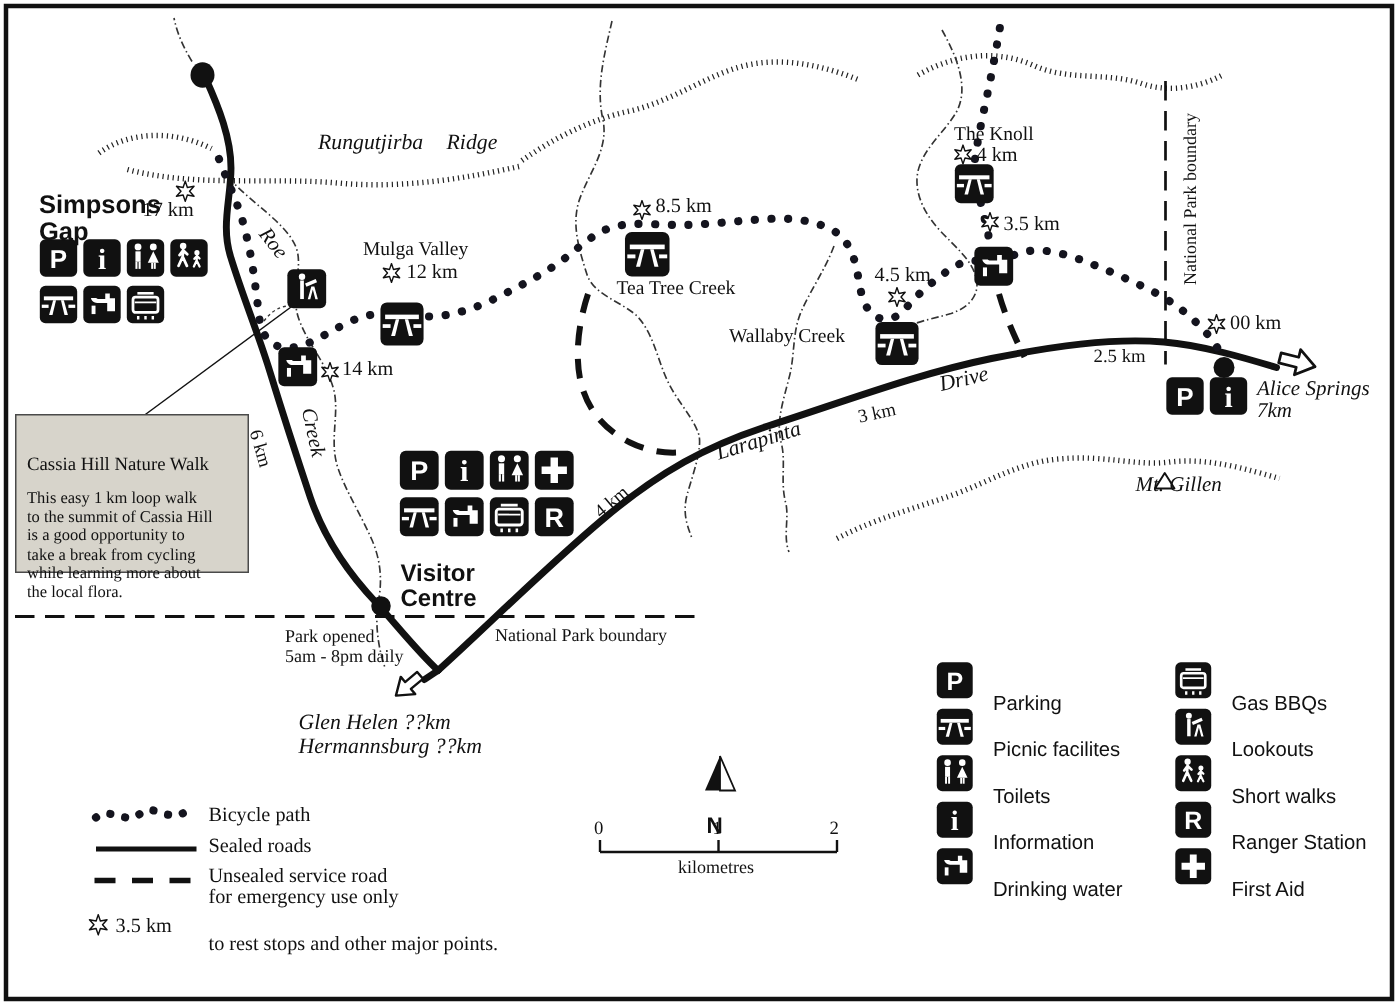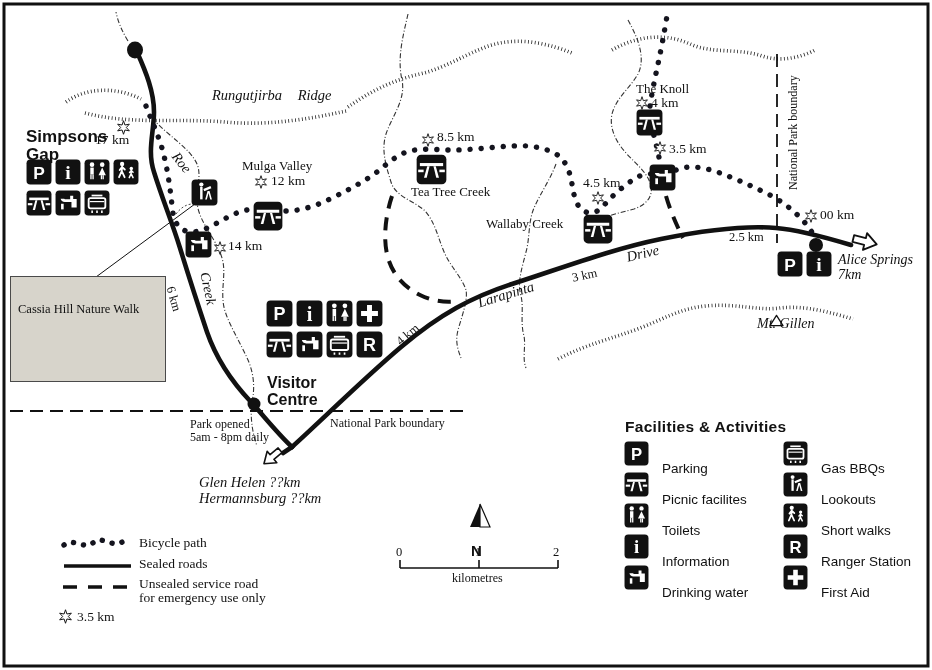--- a/index.html
+++ b/index.html
@@ -161,20 +161,26 @@
         <path d="M558 560 V568"></path>
     </g>
 
     <path d="M64 545 C74 537 84 551 94 542 C102 535 112 549 124 541" stroke="#14141e" stroke-width="5.4" fill="none" stroke-linecap="round" stroke-dasharray="0.1 10"></path>
     <path d="M64 566 H131" stroke="#111" stroke-width="3.4"></path>
     <path d="M63 587 H133" stroke="#111" stroke-width="3.6" stroke-dasharray="14 11"></path>
   </svg>
 
   <div class="cassia">
     <div class="t">Cassia Hill Nature Walk</div>
+    <div class="bdy">This easy 1 km loop walk
+to the summit of Cassia Hill
+is a good opportunity to
+take a break from cycling
+while learning more about
+the local flora.</div>
   </div>
 
   <div class="ic" style="left:26px;top:159px;width:26px;height:26px">
       <svg viewBox="0 0 24 24">
         <use href="#sym-parking"></use>
       </svg>
     </div>
   <div class="ic" style="left:55px;top:159px;width:26px;height:26px">
       <svg viewBox="0 0 24 24">
         <use href="#sym-info"></use>
@@ -402,22 +408,22 @@
   <div class="lbl" style="left:396px;top:546px;font-size:12.5px">0</div>
   <div class="lbl" style="left:475px;top:546px;font-size:12.5px">1</div>
   <div class="lbl" style="left:553px;top:546px;font-size:12.5px">2</div>
   <div class="lbl" style="left:452px;top:572px;font-size:12px">kilometres</div>
 
   <div class="lbl" style="left:139px;top:536px;font-size:13.5px">Bicycle path</div>
   <div class="lbl" style="left:139px;top:557px;font-size:13.5px">Sealed roads</div>
   <div class="lbl" style="left:139px;top:577px;font-size:13.5px">Unsealed service road</div>
   <div class="lbl" style="left:139px;top:591px;font-size:13.5px">for emergency use only</div>
   <div class="lbl" style="left:77px;top:610px;font-size:13.5px">3.5 km</div>
-
-  <div class="lbl sans b" style="left:625px;top:404px;font-size:15.5px;letter-spacing:0.3px">Facilities &amp; Activities</div>
+  <div class="lbl" style="left:139px;top:622px;font-size:13.5px">to rest stops and other major points.</div>
+
 
   <div class="ic" style="left:624px;top:441px;width:25px;height:25px">
       <svg viewBox="0 0 24 24">
         <use href="#sym-parking"></use>
       </svg>
     </div>
   <div class="lbl sans" style="left:662px;top:447px;font-size:13.5px">Parking</div>
   <div class="ic" style="left:624px;top:472px;width:25px;height:25px">
       <svg viewBox="0 0 24 24">
         <use href="#sym-picnic"></use>

